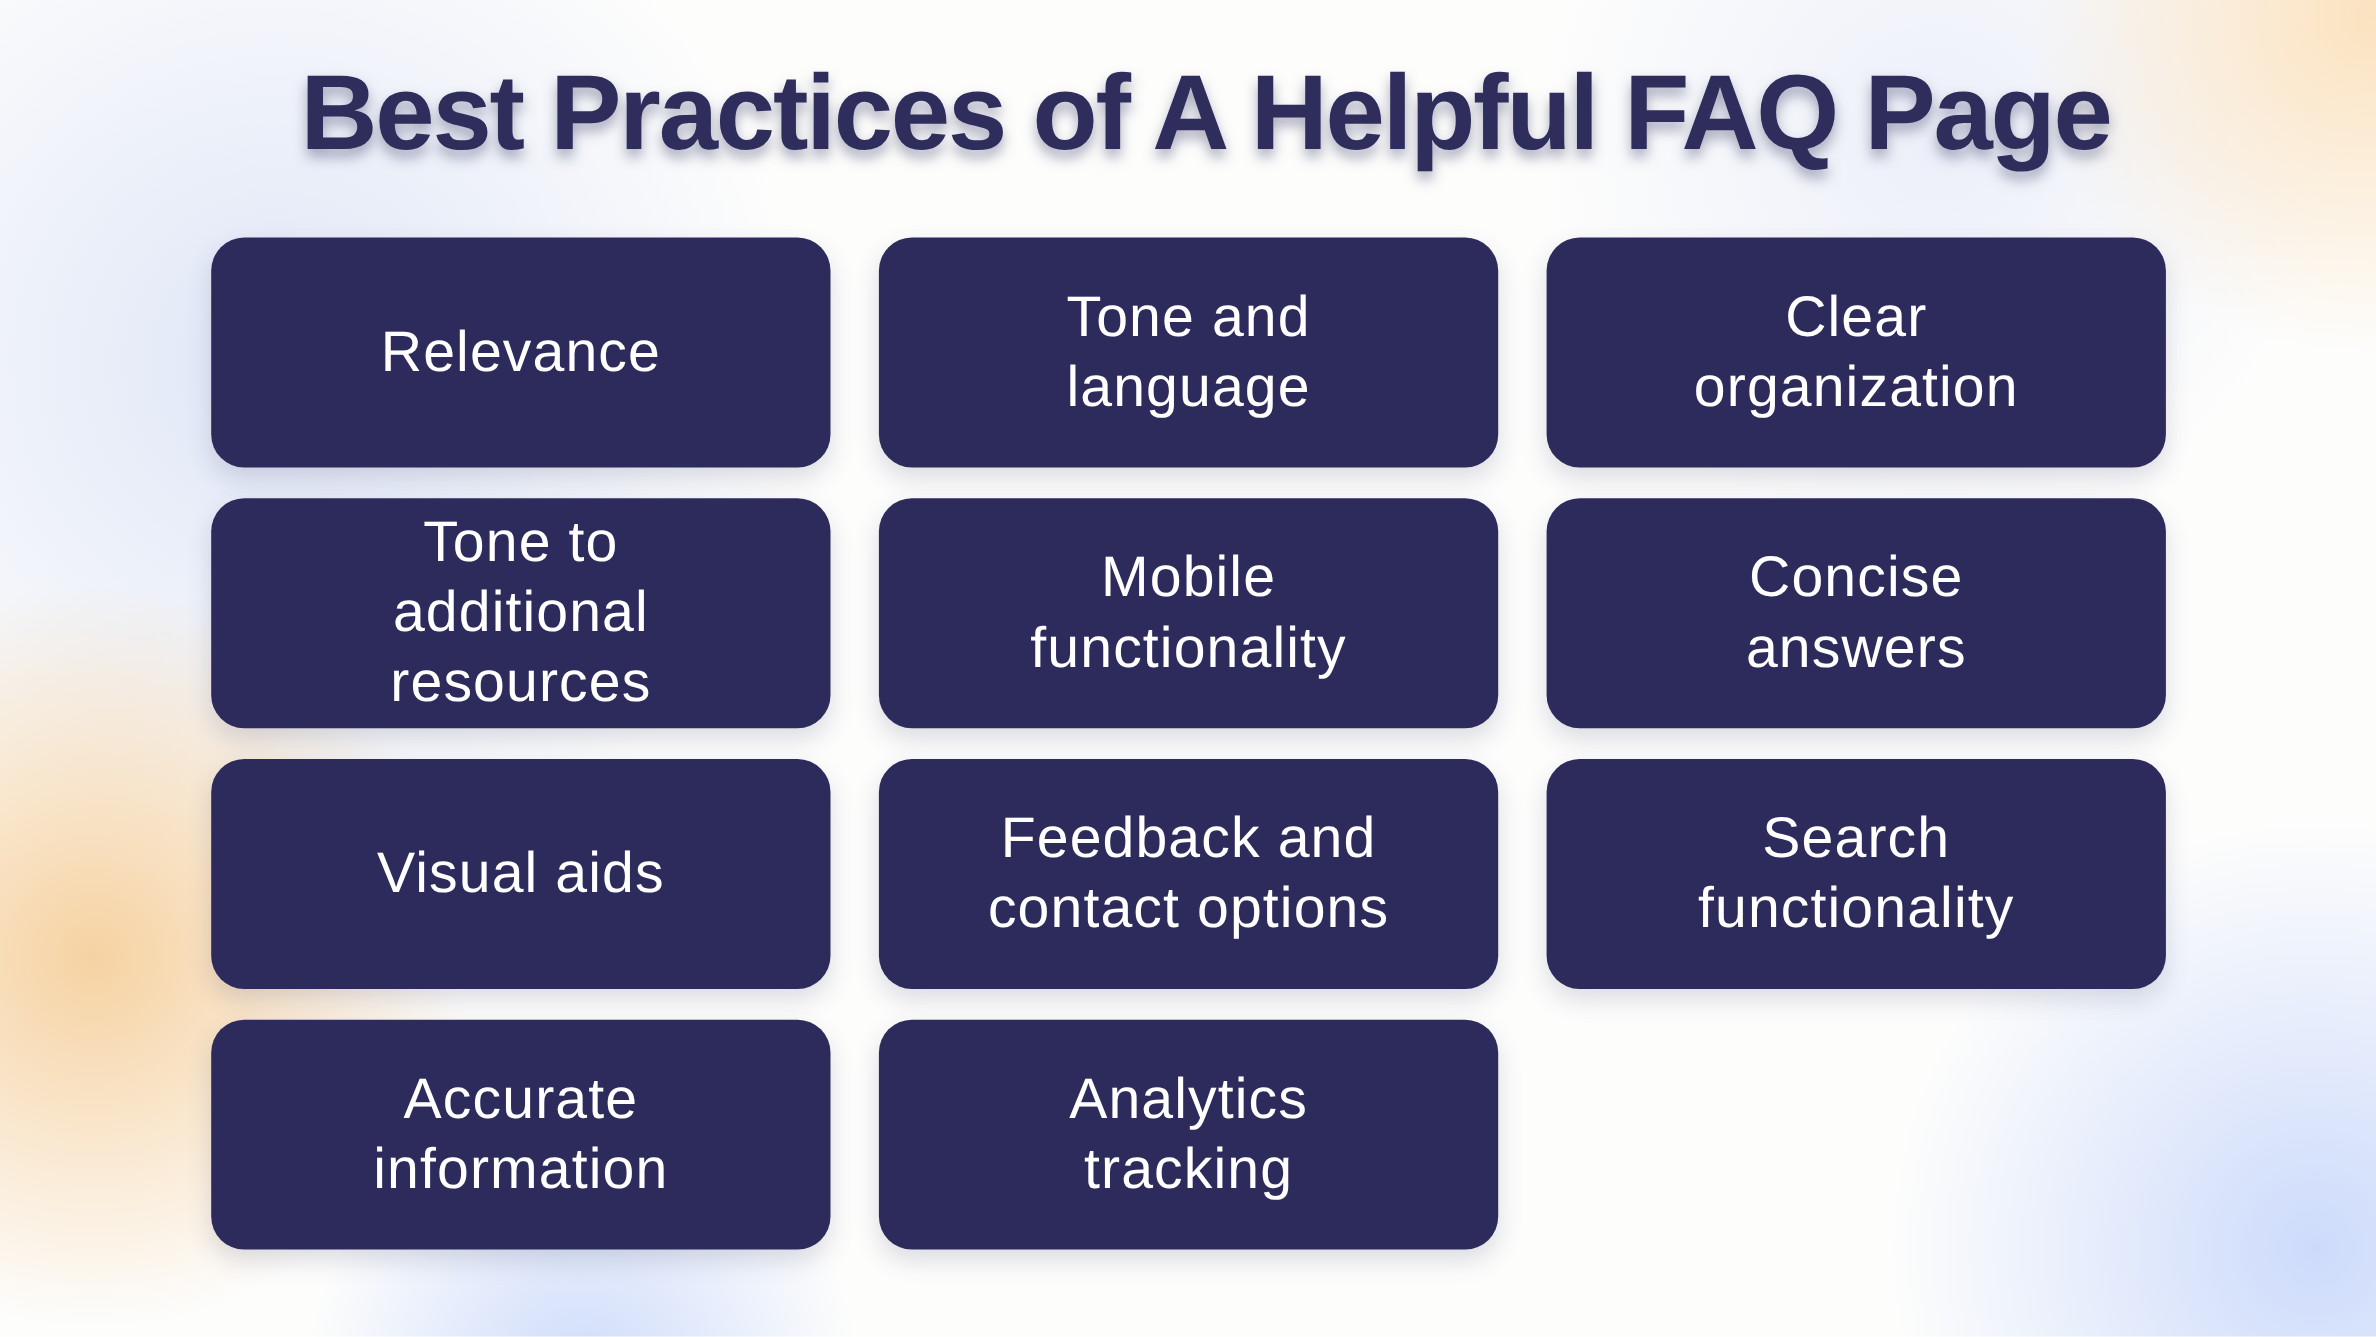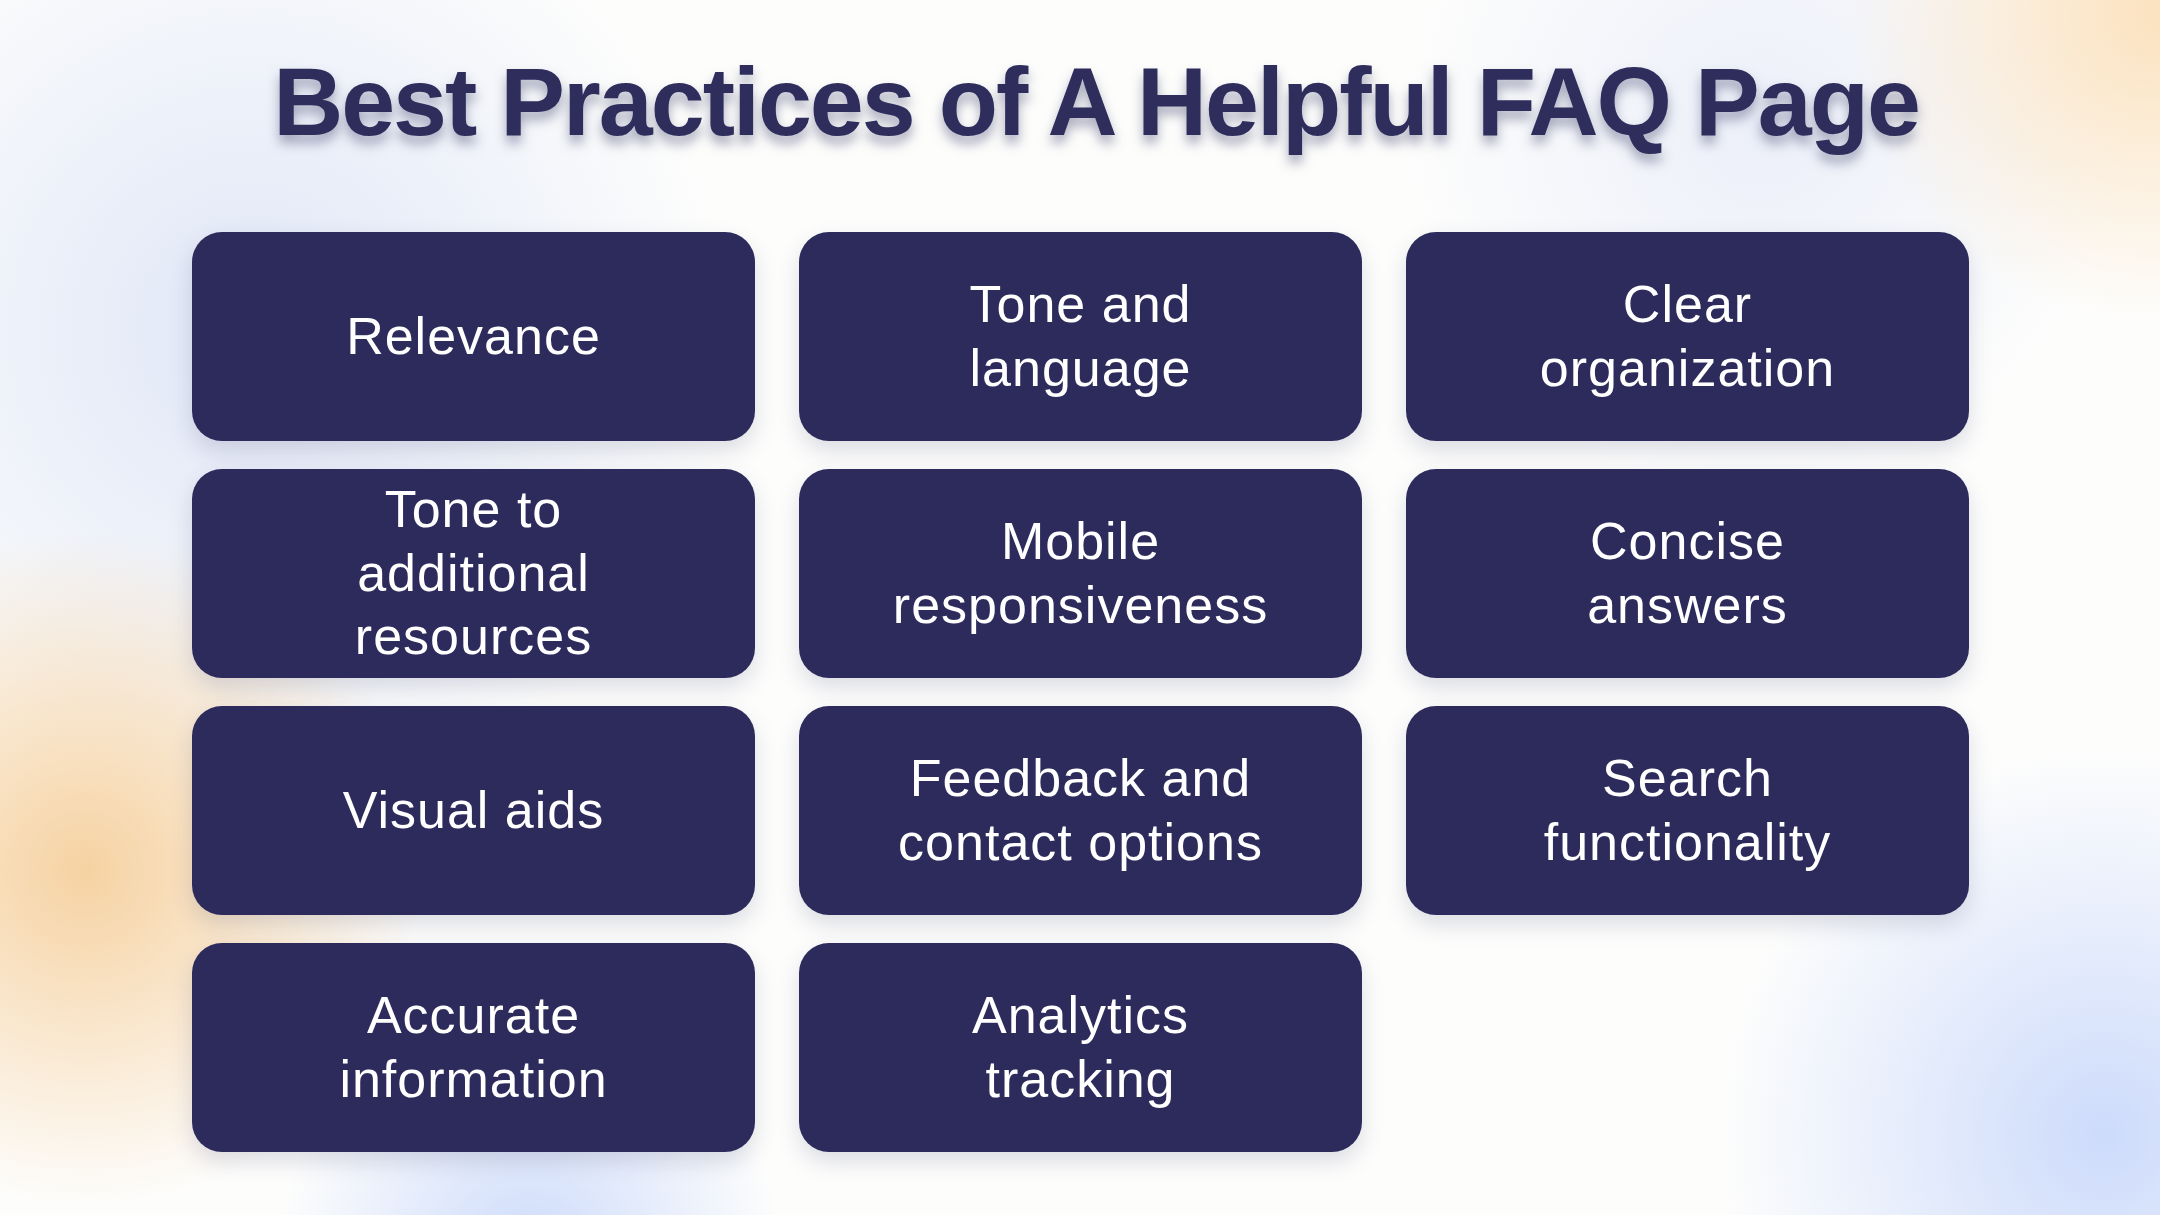--- a/index.html
+++ b/index.html
@@ -34,21 +34,21 @@
     text-align: center;
     font-size: 97px;
     font-weight: 800;
     letter-spacing: -2px;
     color: var(--title, #2e2d5c);
     text-shadow: 0 8px 12px rgba(85, 90, 125, 0.5);
   }
   .grid {
     position: absolute;
     left: 192px;
-    top: 232px;
+    top: 216px;
     display: grid;
     grid-template-columns: repeat(3, 563px);
     grid-auto-rows: 209px;
     column-gap: 44px;
     row-gap: 28px;
   }
   .card {
     background: var(--card-bg, #2d2b5c);
     border-radius: 30px;
     display: flex;
@@ -83,21 +83,21 @@
       <span class="card-label">Clear
 organization</span>
     </div>
     <div class="card">
       <span class="card-label">Tone to
 additional
 resources</span>
     </div>
     <div class="card">
       <span class="card-label">Mobile
-responsiveness</span>
+functionality</span>
     </div>
     <div class="card">
       <span class="card-label">Concise
 answers</span>
     </div>
     <div class="card">
       <span class="card-label">Visual aids</span>
     </div>
     <div class="card">
       <span class="card-label">Feedback and

